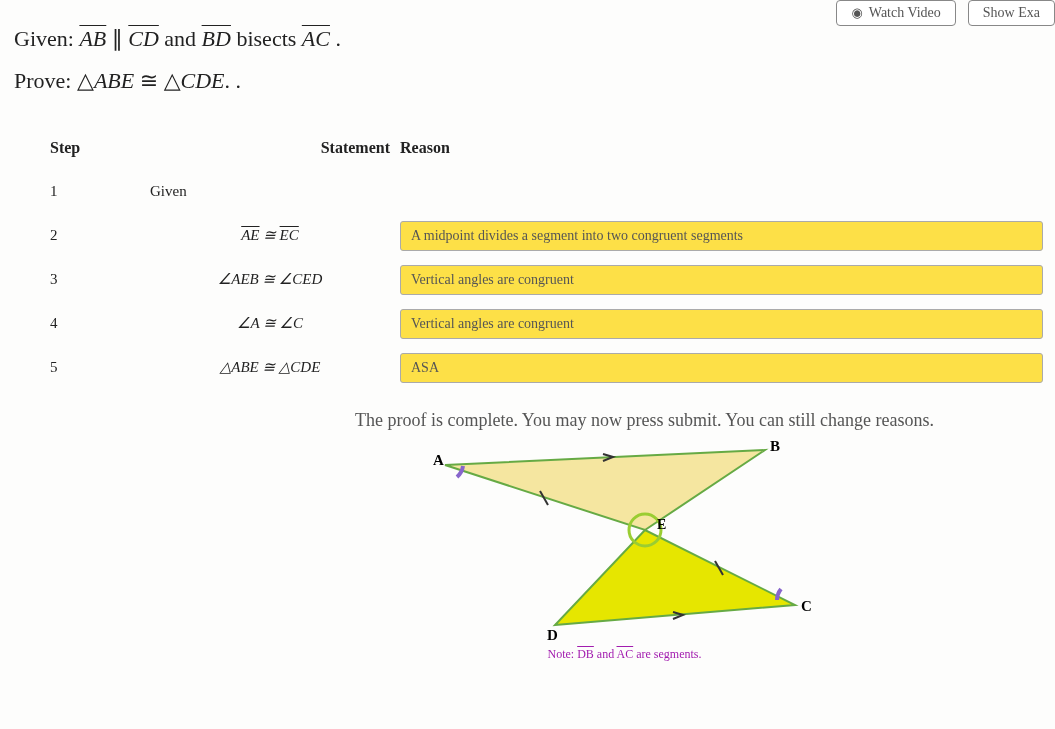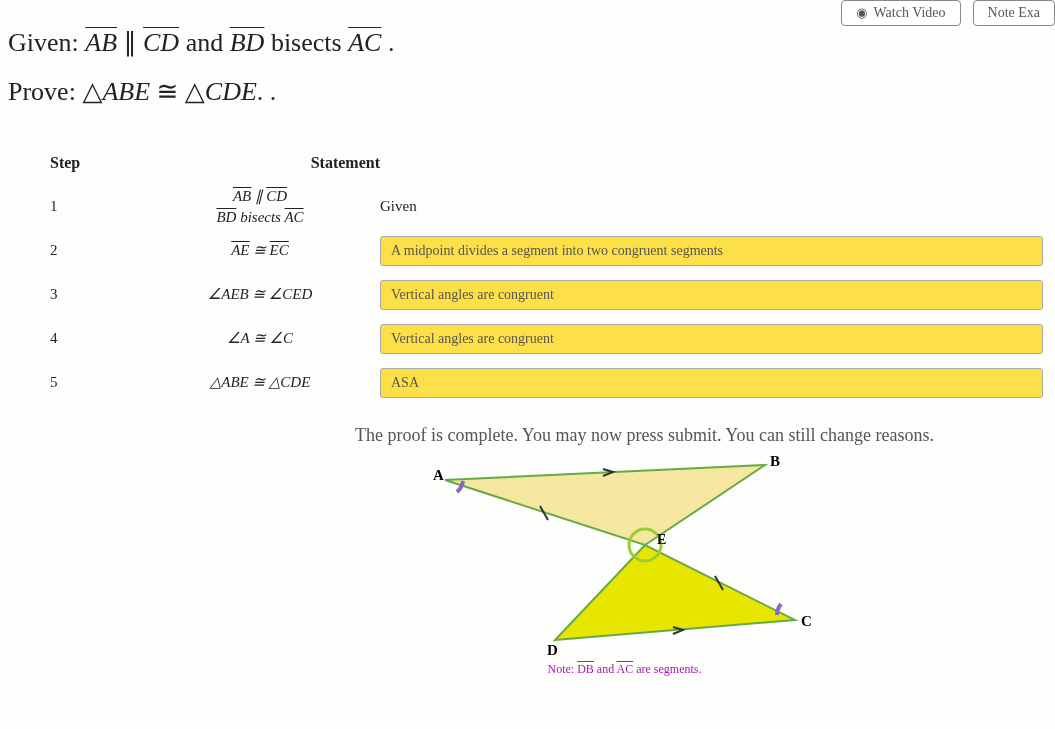--- a/index.html
+++ b/index.html
@@ -29,36 +29,37 @@
     font-size: 14px;
     color: #555;
     background: #fff;
     display: flex;
     align-items: center;
     gap: 6px;
     cursor: pointer;
   }
   .btn .ico { font-size: 13px; }
   .problem {
-    padding: 18px 10px 4px 8px;
-    font-size: 26px;
+    padding: 18px 10px 4px 14px;
+    font-size: 22px;
     line-height: 1.9;
   }
   .overline {
     text-decoration: overline;
     text-decoration-thickness: 1px;
   }
   .proof-area {
     padding: 20px 6px 0 40px;
     font-size: 15px;
   }
   .row {
     display: flex;
     align-items: center;
     min-height: 44px;
+    gap: 10px;
   }
   .col-step { width: 100px; text-align: left; padding-left: 10px;}
   .col-stmt { width: 240px; text-align: right; font-style: italic; }
   .col-reason { flex: 1; padding-right: 6px; }
   .hdr { font-weight: bold; font-style: normal; font-size: 16px; }
   .col-step.hdr { font-weight: bold; }
   .reason-box {
     border: 1px solid #aaa;
     border-radius: 3px;
     padding: 6px 10px;
@@ -100,21 +101,21 @@
 </style>
 </head>
 <body>
 
 <div class="top-buttons">
   <div class="btn">
     <span class="ico">◉</span>
     <span>Watch Video</span>
   </div>
   <div class="btn">
-    <span>Note Exa</span>
+    <span>Show Exa</span>
   </div>
 </div>
 
 <div class="problem">
   <div>
     <span>Given:</span>
     <span class="overline" style="font-style:italic">AB</span>
     <span> ∥ </span>
     <span class="overline" style="font-style:italic">CD</span>
     <span> and </span>
@@ -128,30 +129,25 @@
     <span>△</span><span style="font-style:italic">ABE</span>
     <span> ≅ </span>
     <span>△</span><span style="font-style:italic">CDE</span><span>. .</span>
   </div>
 </div>
 
 <div class="proof-area">
   <div class="row">
     <div class="col-step hdr">Step</div>
     <div class="col-stmt hdr" style="font-style:normal">Statement</div>
+    <div class="col-reason hdr">Reason</div>
   </div>
   <div id="proof-rows">
       <div class="row">
         <div class="col-step">1</div>
-        <div class="col-stmt">
-          <div class="stmt-stack">
-            <div><span></span><span class="overline">AB</span><span> ∥ </span><span class="overline">CD</span><span></span></div>
-            <div><span></span><span class="overline">BD</span><span> bisects </span><span class="overline">AC</span><span></span></div>
-          </div>
-        </div>
         <div class="col-reason">Given</div>
       </div>
       <div class="row">
         <div class="col-step">2</div>
         <div class="col-stmt">
           <div class="stmt-stack">
             <div><span></span><span class="overline">AE</span><span> ≅ </span><span class="overline">EC</span><span></span></div>
           </div>
         </div>
         <div class="col-reason">

